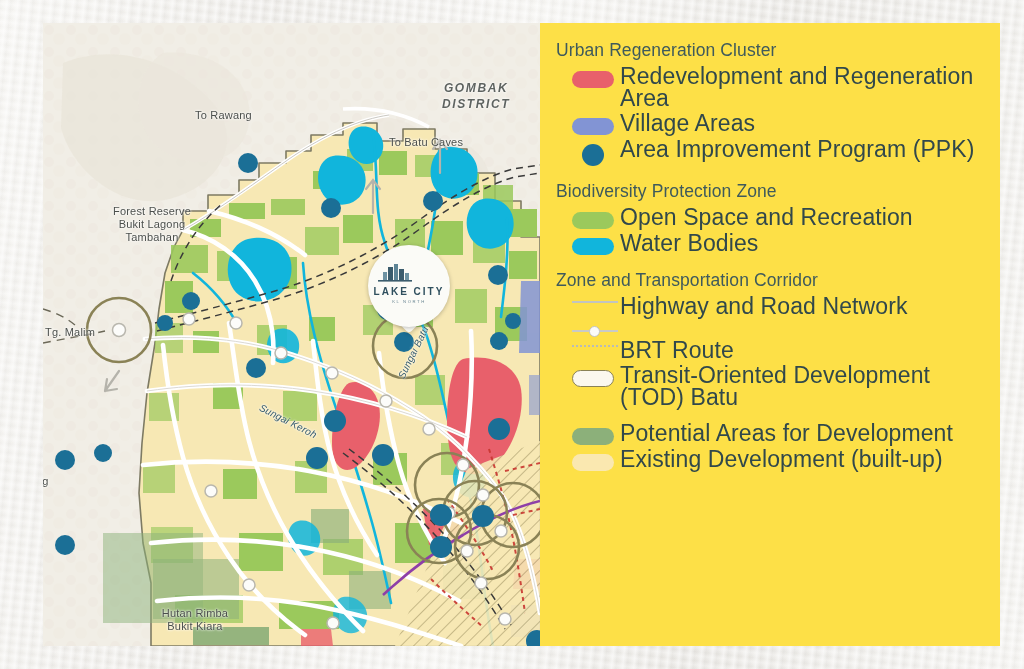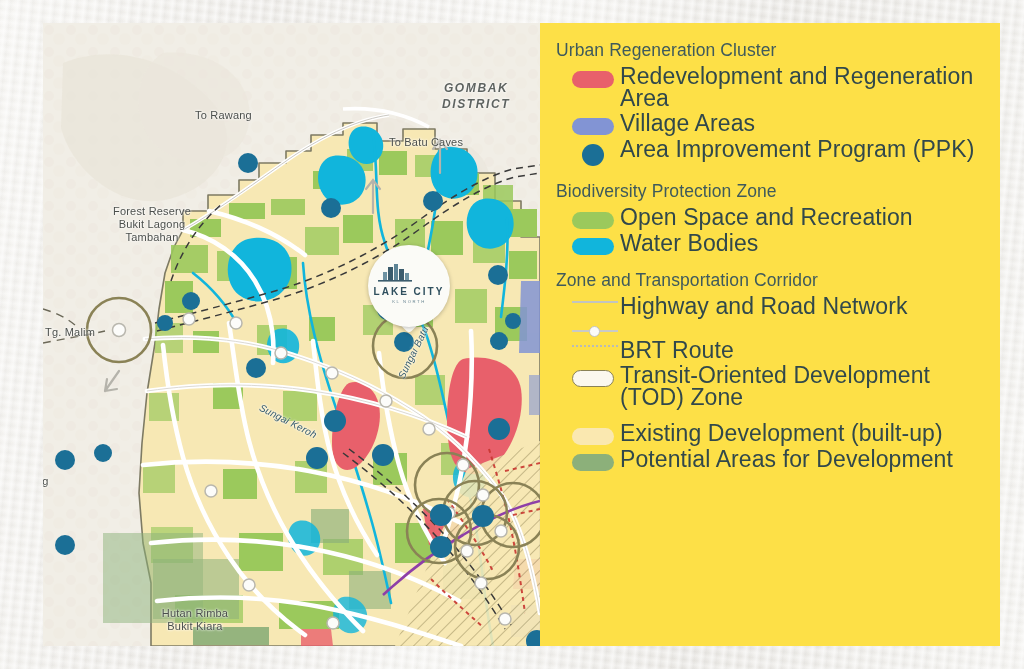--- a/index.html
+++ b/index.html
@@ -451,33 +451,33 @@
           <div class="legend-row">
             <div class="swatch-cell">
               <span class="sw-line-dot"></span>
             </div>
             <div class="legend-label">BRT Route</div>
           </div>
           <div class="legend-row">
             <div class="swatch-cell">
               <span class="sw-pill-outline" style="border-color: rgb(138, 130, 86);"></span>
             </div>
-            <div class="legend-label">Transit-Oriented Development (TOD) Zone</div>
+            <div class="legend-label">Transit-Oriented Development (TOD) Batu</div>
           </div>
         </div>
         <div class="legend-group">
           <div class="legend-row">
             <div class="swatch-cell">
+              <span class="sw-pill" style="background: rgb(140, 176, 122);"></span>
+            </div>
+            <div class="legend-label">Potential Areas for Development</div>
+          </div>
+          <div class="legend-row">
+            <div class="swatch-cell">
               <span class="sw-pill" style="background: rgb(250, 232, 176);"></span>
             </div>
             <div class="legend-label">Existing Development (built-up)</div>
-          </div>
-          <div class="legend-row">
-            <div class="swatch-cell">
-              <span class="sw-pill" style="background: rgb(140, 176, 122);"></span>
-            </div>
-            <div class="legend-label">Potential Areas for Development</div>
           </div>
         </div>
       </div>
   </div>
 
 </div>
 
 </body></html>

